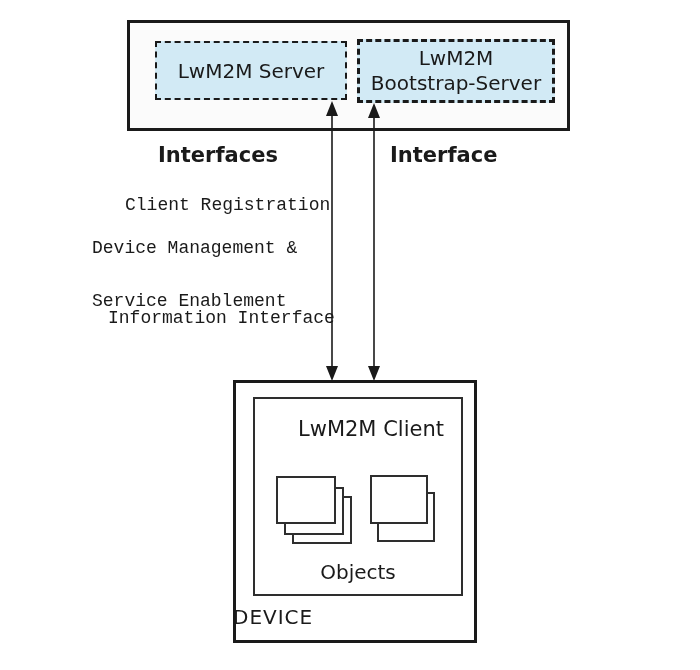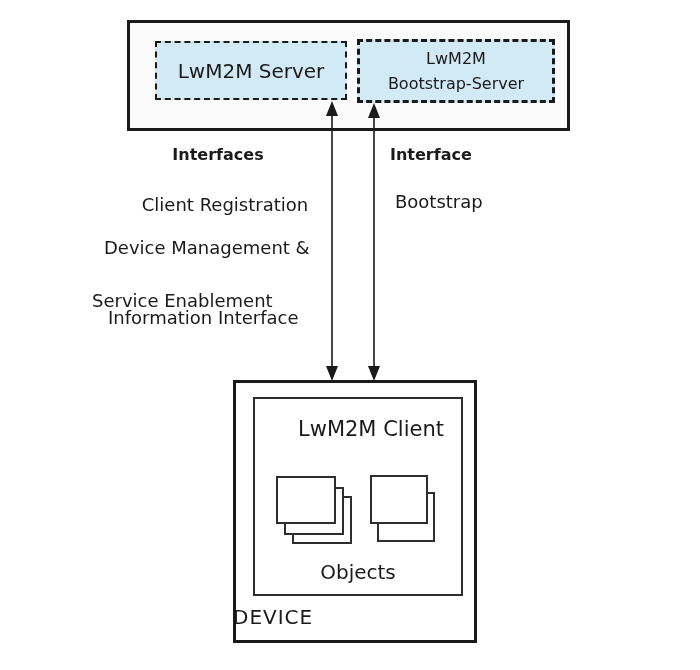--- a/index.html
+++ b/index.html
@@ -31,31 +31,31 @@
     border: 2px dashed var(--line-color);
     background: var(--server-box-fill);
     display: flex; align-items: center; justify-content: center;
     font-size: 20px; white-space: nowrap;
   }
   .bootstrap-box {
     left: 357px; top: 39px; width: 198px; height: 64px;
     border: 3px dashed var(--line-color);
     background: var(--server-box-fill);
     display: flex; flex-direction: column; align-items: center; justify-content: center;
-    font-size: 16px; line-height: 25px; white-space: nowrap;
+    font-size: 20px; line-height: 25px; white-space: nowrap;
   }
 
   
-  .heading { font-weight: bold; font-size: 16px; line-height: 26px; white-space: nowrap; }
-  .iface-item { font-size: 18px; line-height: 24px; white-space: nowrap; }
+  .heading { font-weight: bold; font-size: 21px; line-height: 26px; white-space: nowrap; }
+  .iface-item { font-size: 18px; line-height: 24px; white-space: nowrap; font-family: Liberation Mono, monospace; }
 
   .interfaces-heading { left: 118px; top: 142px; width: 200px; text-align: center; }
   .interface-heading  { left: 390px; top: 142px; }
   .client-registration { left: 125px; top: 193px; width: 200px; text-align: center; }
-  .device-mgmt-1 { left: 104px;  top: 236px; }
+  .device-mgmt-1 { left: 92px;  top: 236px; }
   .device-mgmt-2 { left: 92px;  top: 261px; margin-top: 28px; }
   .info-reporting { left: 108px; top: 306px; }
   .bootstrap-item { left: 395px; top: 190px; }
 
   
   svg.arrows { left: 0; top: 0; width: 700px; height: 670px; pointer-events: none; }
   svg.arrows line { stroke: var(--line-color); stroke-width: 1.6; }
   svg.arrows polygon { fill: var(--line-color); }
 
   
@@ -105,21 +105,20 @@
     <span>Bootstrap-Server</span>
   </div>
 
   <div class="abs heading interfaces-heading">Interfaces</div>
   <div class="abs heading interface-heading">Interface</div>
 
   <div class="abs iface-item client-registration">Client Registration</div>
   <div class="abs iface-item device-mgmt-1">Device Management &amp;</div>
   <div class="abs iface-item device-mgmt-2">Service Enablement</div>
   <div class="abs iface-item info-reporting">Information Interface</div>
-  <div class="abs iface-item bootstrap-item">Bootstrap</div>
 
   <svg class="abs arrows" viewBox="0 0 700 670" xmlns="http://www.w3.org/2000/svg">
     <g>
       <line x1="332" y1="114" x2="332" y2="369"></line>
       <polygon points="332,101 326,116 338,116"></polygon>
       <polygon points="332,381 326,366 338,366"></polygon>
     </g>
     <g>
       <line x1="374" y1="115" x2="374" y2="369"></line>
       <polygon points="374,103 368,118 380,118"></polygon>

